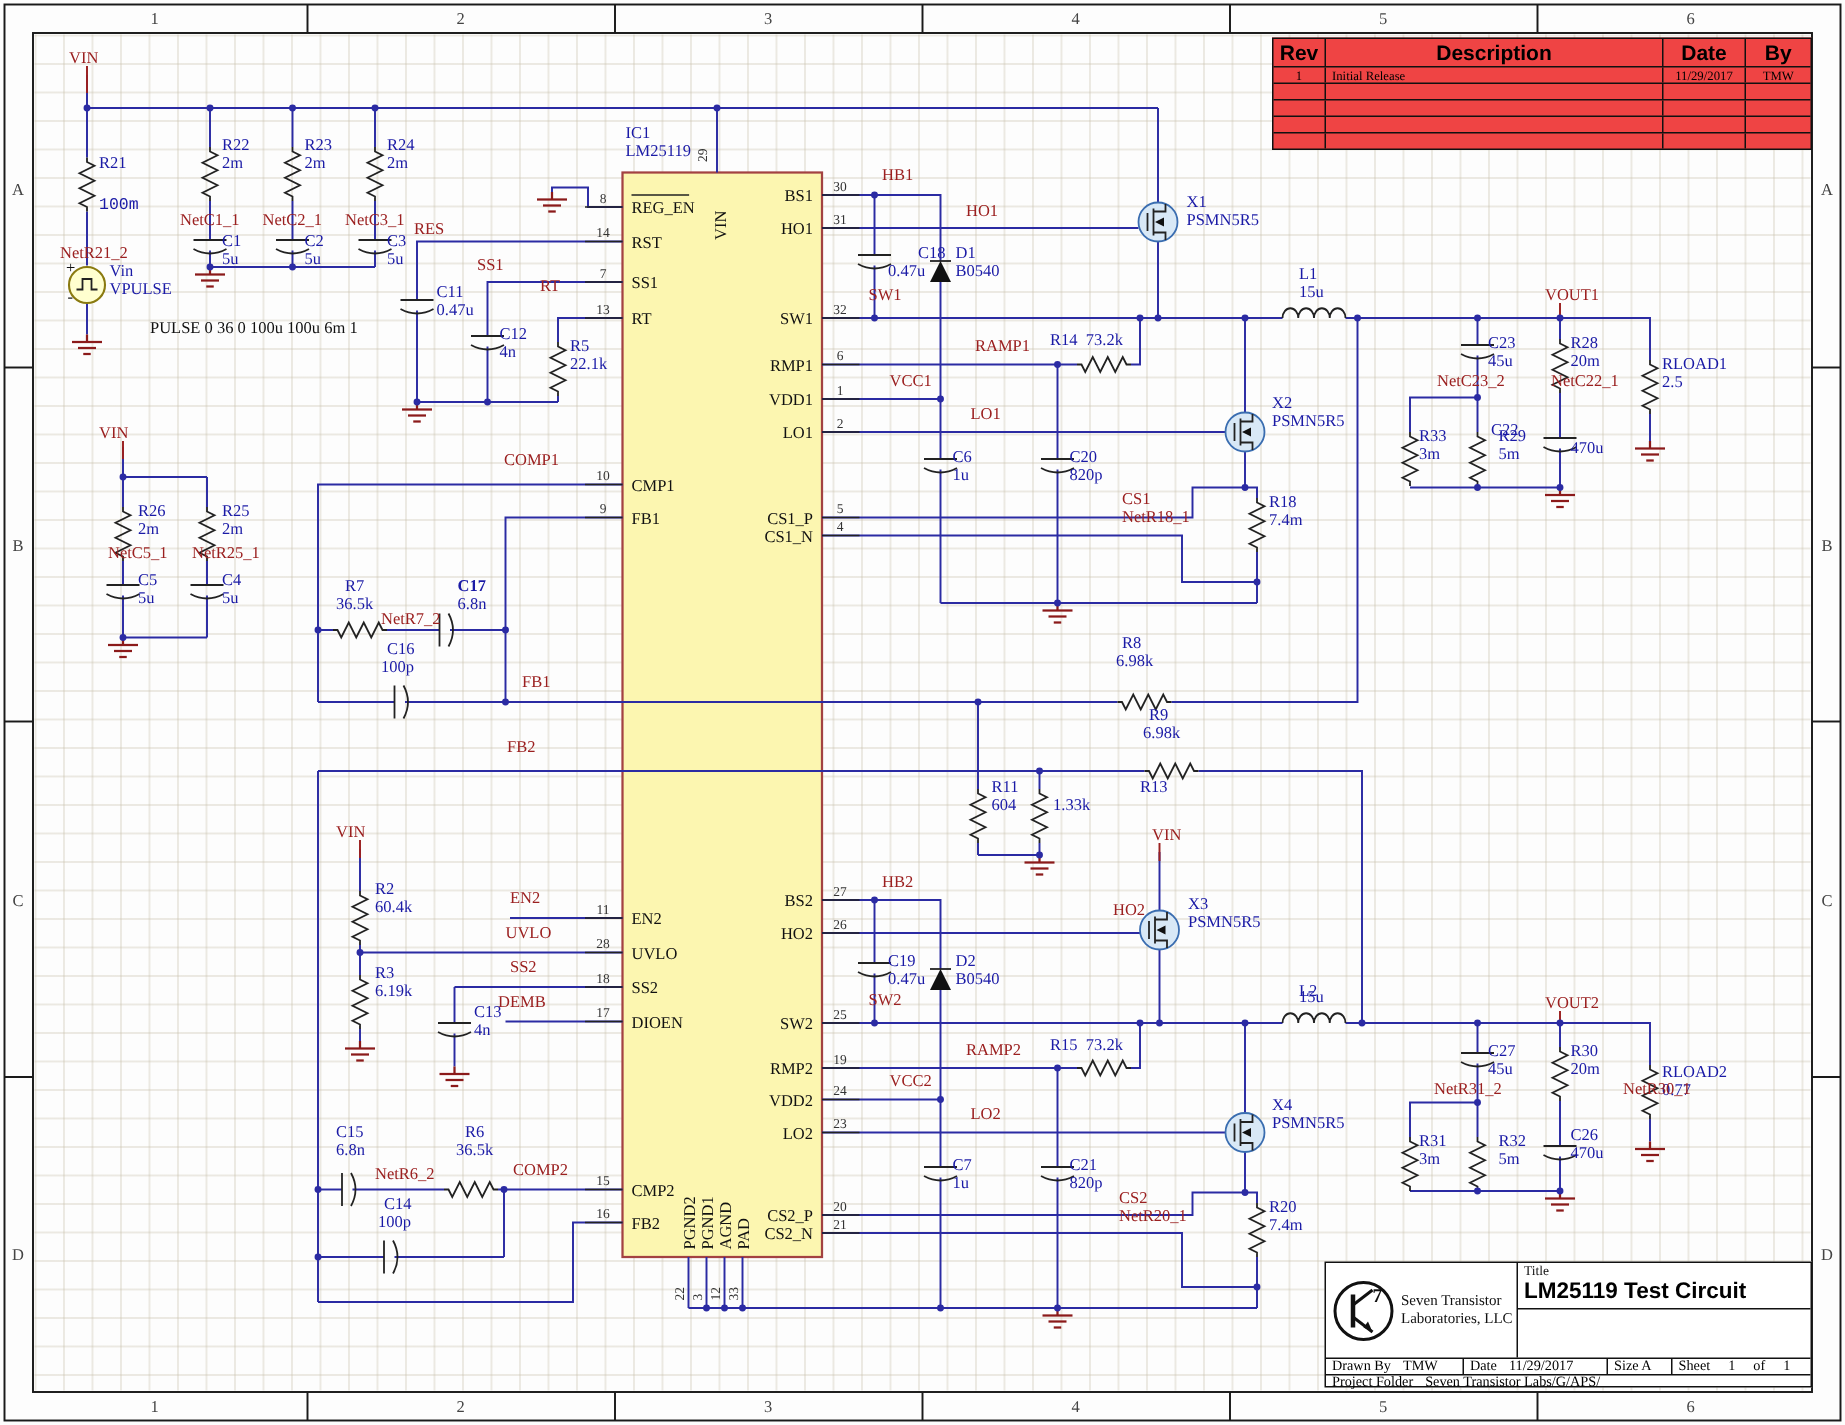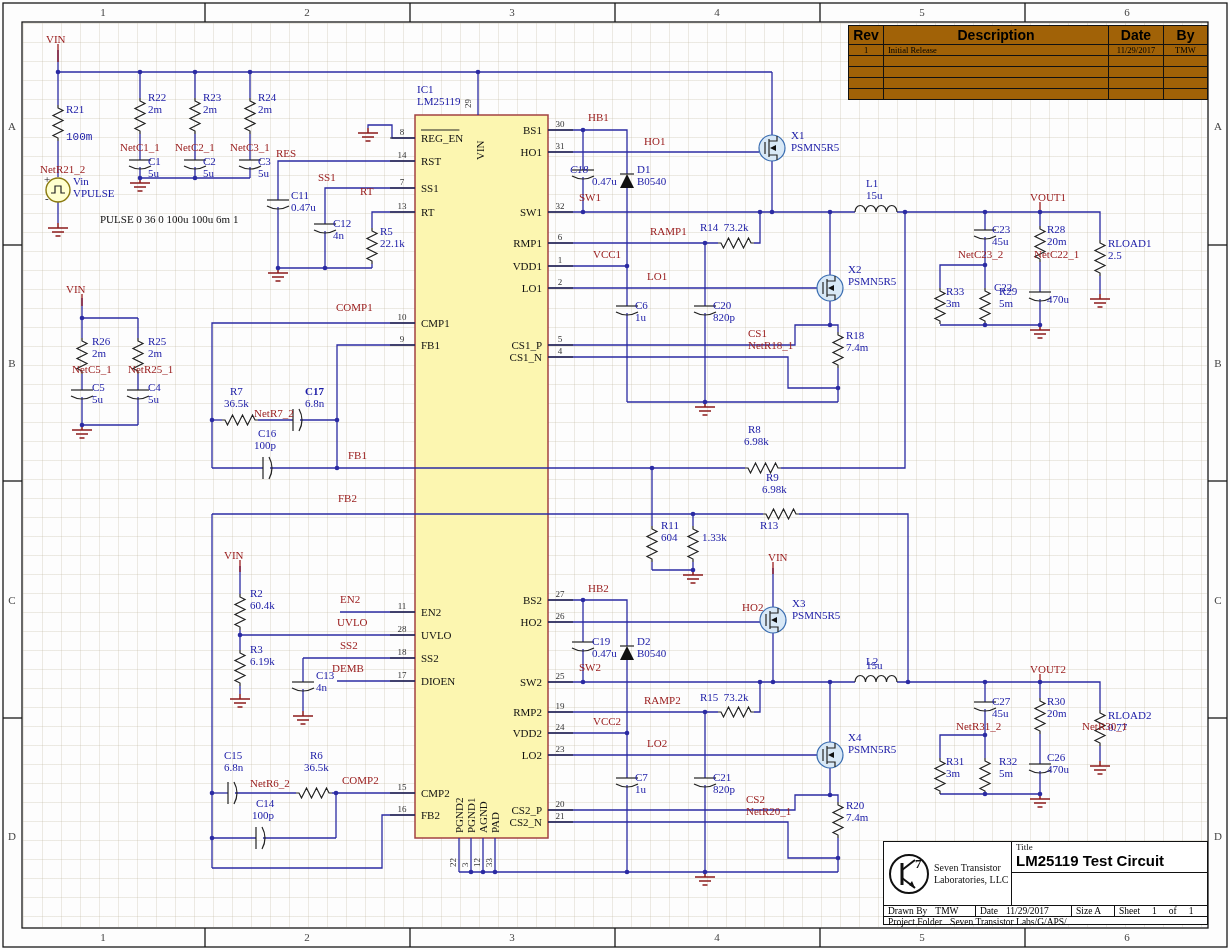--- a/index.html
+++ b/index.html
@@ -22,21 +22,21 @@
   .symf{fill:#111;stroke:none}
   .gndl{stroke:#8b1a1a;stroke-width:1.5}
   .fet{fill:#d8e8f6;stroke:#3a6db0;stroke-width:1.2}
   .src{fill:#ffffcf;stroke:#8a7a10;stroke-width:1.4}
   .pinline{stroke:#222;stroke-width:1}
   .pinnum{font-family:"Liberation Serif",serif;font-size:9px;fill:#333}
   .pinname{font-family:"Liberation Serif",serif;font-size:11px;fill:#111}
   .zone{font-family:"Liberation Serif",serif;font-size:11px;fill:#444}
   .dot{fill:#2b2ba3}
   
-  .rev{position:absolute;left:848px;top:25px;width:360px;border:1.4px solid #111;background:#a16207;box-sizing:border-box}
+  .rev{position:absolute;left:848px;top:25px;width:360px;border:1.4px solid #111;background:#ef4444;box-sizing:border-box}
   .rt-row{display:flex;border-bottom:1px solid #111}
   .rt-row:last-child{border-bottom:none}
   .rt-c{border-right:1px solid #111;box-sizing:border-box;overflow:hidden}
   .rt-c:last-child{border-right:none}
   .c1{width:35px;text-align:center}.c2{width:225px}.c3{width:55px;text-align:center}.c4{width:43px;text-align:center}
   .rt-head{font-family:"Liberation Sans",sans-serif;font-weight:bold;font-size:14px;height:18px;line-height:18px}
   .rt-head .c2{text-align:center}
   .rt-data{height:10px;font-size:8.5px;line-height:10px}
   .rt-data .c2{padding-left:4px}
   
@@ -576,21 +576,21 @@
     <span class="b" style="left: 92px; top: 382px;">C5</span>
     <span class="b" style="left: 92px; top: 394px;">5u</span>
     <span class="b" style="left: 148px; top: 382px;">C4</span>
     <span class="b" style="left: 148px; top: 394px;">5u</span>
     <span class="b" style="left: 230px; top: 386px;">R7</span>
     <span class="b" style="left: 224px; top: 398px;">36.5k</span>
     <span class="b" style="left: 305px; top: 386px; font-weight: bold;">C17</span>
     <span class="b" style="left: 305px; top: 398px;">6.8n</span>
     <span class="b" style="left: 258px; top: 428px;">C16</span>
     <span class="b" style="left: 254px; top: 440px;">100p</span>
-    <span class="b" style="left: 570px; top: 164px; font-style: italic;">C18</span>
+    <span class="b" style="left: 612px; top: 164px;">C18</span>
     <span class="b" style="left: 592px; top: 176px;">0.47u</span>
     <span class="b" style="left: 637px; top: 164px;">D1</span>
     <span class="b" style="left: 637px; top: 176px;">B0540</span>
     <span class="b" style="left: 700px; top: 222px;">R14  73.2k</span>
     <span class="b" style="left: 635px; top: 300px;">C6</span>
     <span class="b" style="left: 635px; top: 312px;">1u</span>
     <span class="b" style="left: 713px; top: 300px;">C20</span>
     <span class="b" style="left: 713px; top: 312px;">820p</span>
     <span class="b" style="left: 791px; top: 130px;">X1</span>
     <span class="b" style="left: 791px; top: 142px;">PSMN5R5</span>

